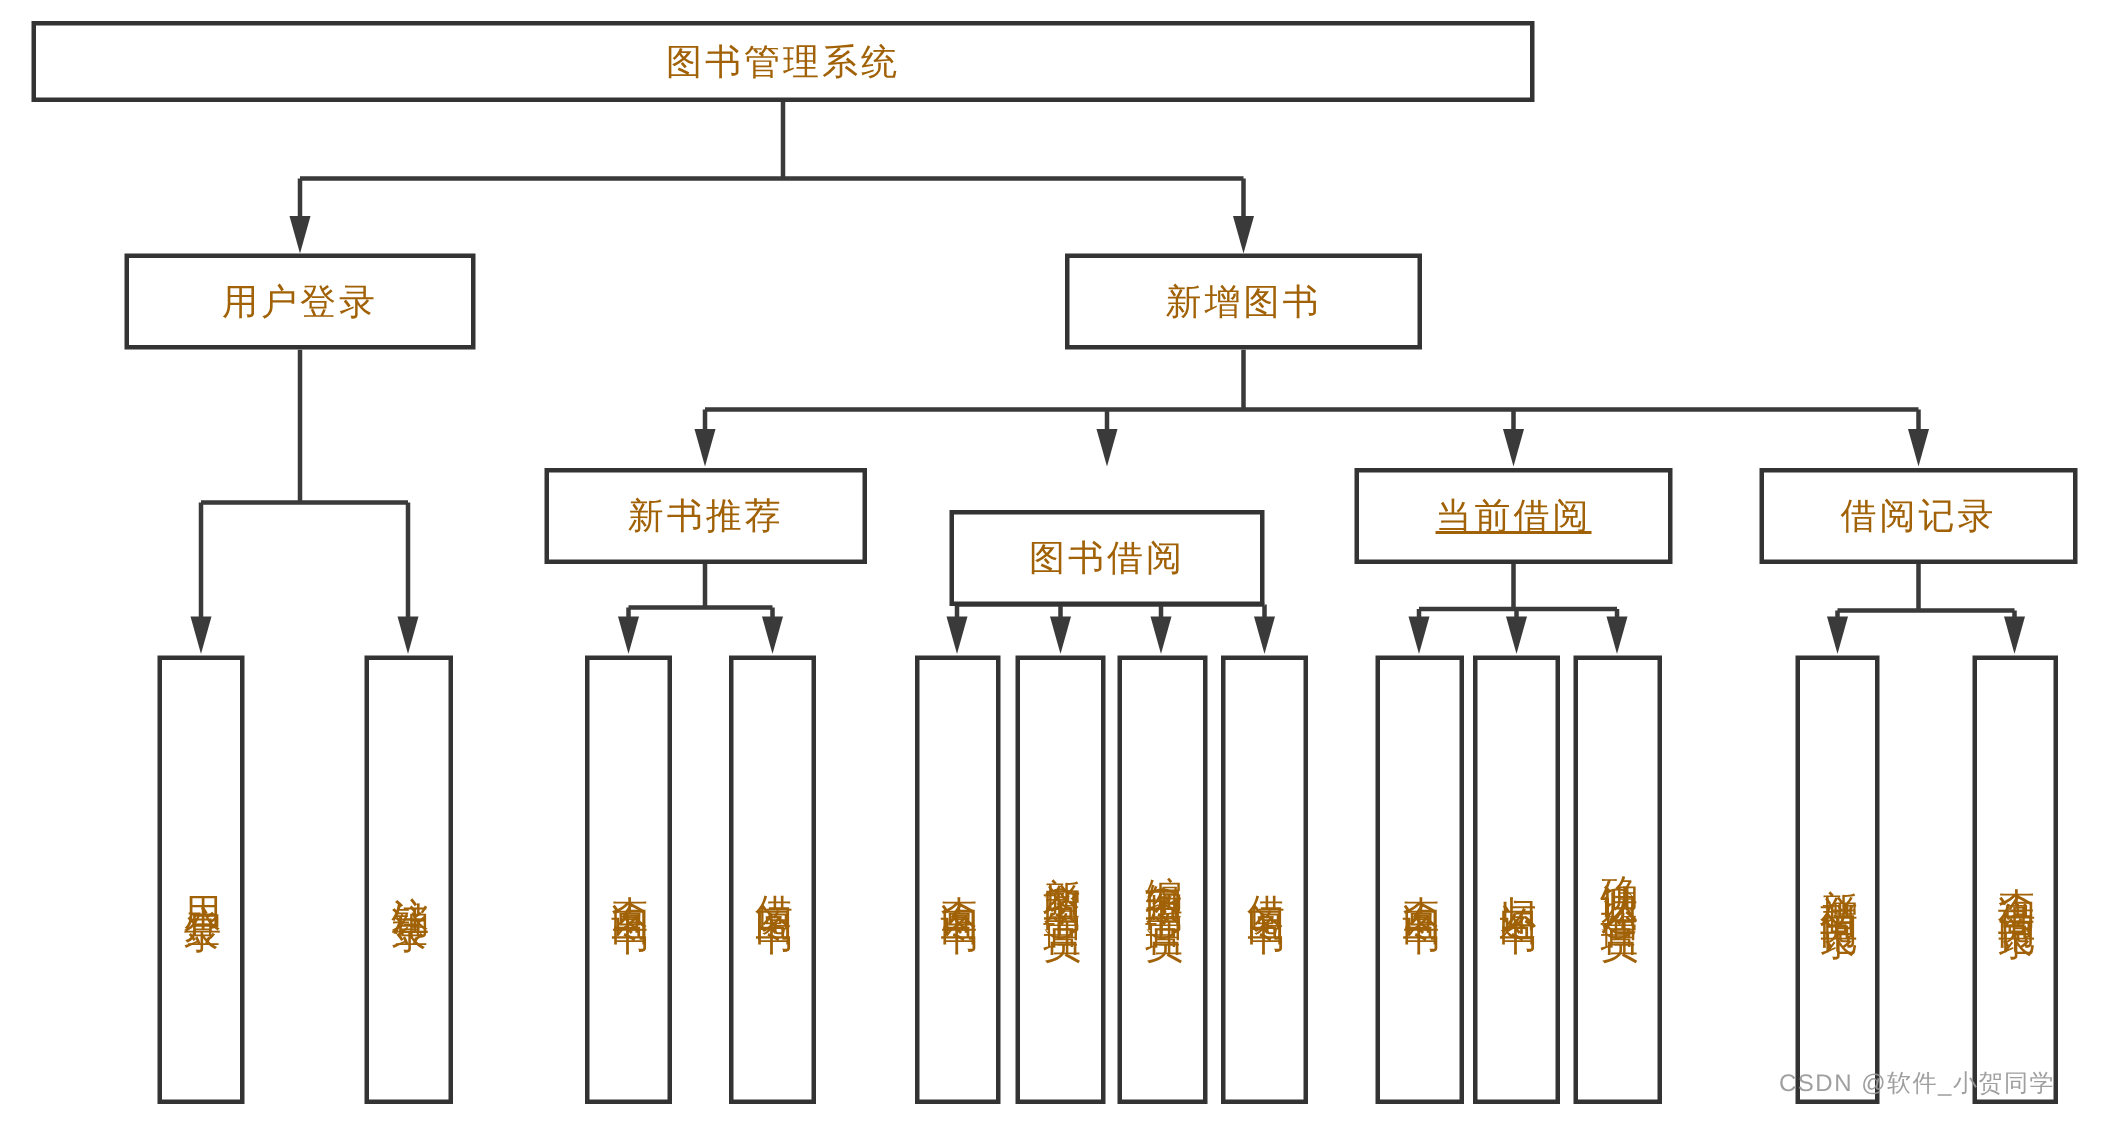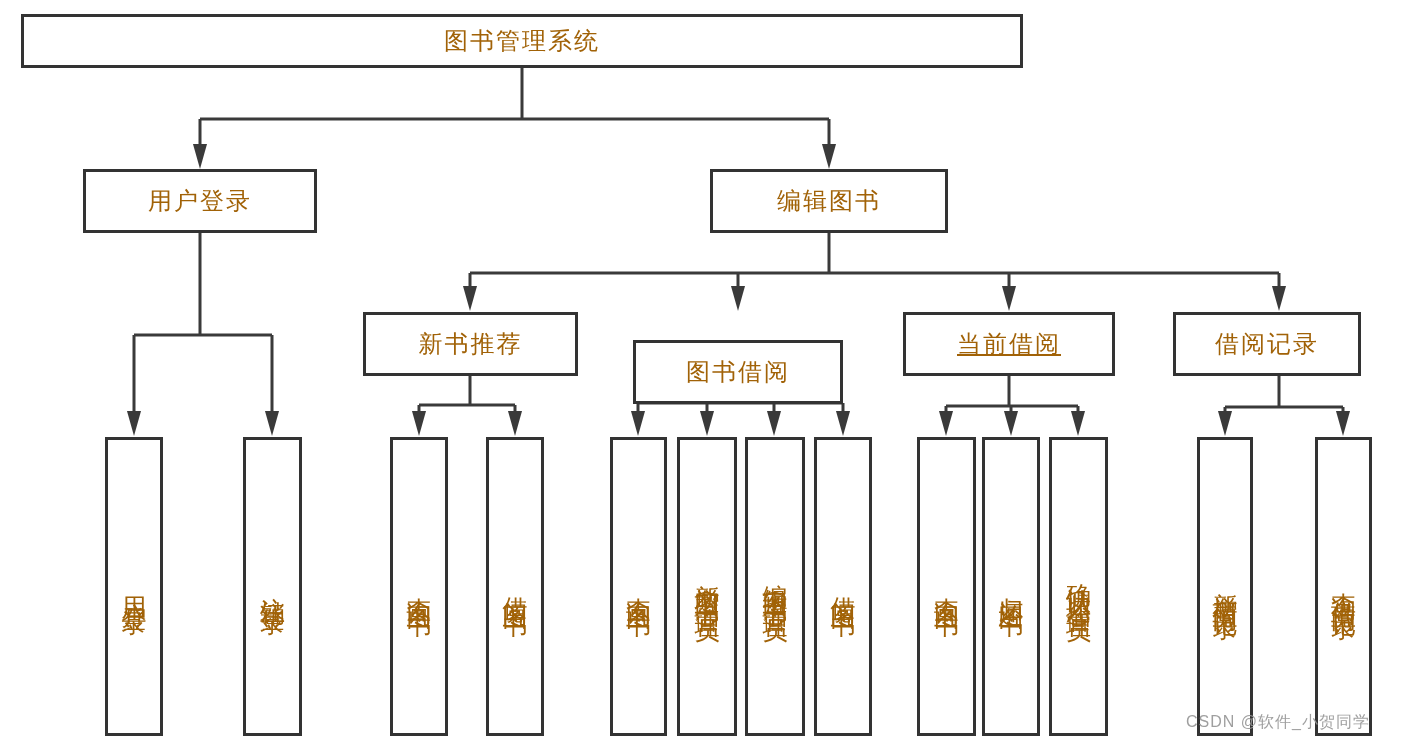--- a/index.html
+++ b/index.html
@@ -30,21 +30,21 @@
     letter-spacing:5px;
     line-height:1;
   }
   
   .n-root  { left:21px;  top:14px;  width:1002px; height:54px; }
   .n-l2-0  { left:83px;  top:169px; width:234px;  height:64px; }
   .n-l2-1  { left:710px; top:169px; width:238px;  height:64px; }
   .n-l3-0  { left:363px; top:312px; width:215px;  height:64px; }
   .n-l3-1  { left:633px; top:312px; width:210px;  height:64px;margin-top:28px; }
   .n-l3-2  { left:903px; top:312px; width:212px;  height:64px;text-decoration:underline; }
-  .n-l3-3  { left:1173px;top:312px; width:188px;  height:64px;font-family:Liberation Serif, serif; }
+  .n-l3-3  { left:1173px;top:312px; width:212px;  height:64px;font-family:Liberation Serif, serif; }
   
   .leaf { top:437px; height:299px; }
   .n-lf-0  { left:105px;  width:58px; }
   .n-lf-1  { left:243px;  width:59px; }
   .n-lf-2  { left:390px;  width:58px; }
   .n-lf-3  { left:486px;  width:58px; }
   .n-lf-4  { left:610px;  width:57px; }
   .n-lf-5  { left:677px;  width:60px; }
   .n-lf-6  { left:745px;  width:60px; }
   .n-lf-7  { left:814px;  width:58px; }
@@ -102,21 +102,21 @@
   </svg>
 
   <div class="node h-node n-root">
     <span>图书管理系统</span>
   </div>
 
   <div class="node h-node n-l2-0">
     <span>用户登录</span>
   </div>
   <div class="node h-node n-l2-1">
-    <span>编辑图书</span>
+    <span>新增图书</span>
   </div>
 
   <div class="node h-node n-l3-0">
     <span>新书推荐</span>
   </div>
   <div class="node h-node n-l3-1">
     <span>图书借阅</span>
   </div>
   <div class="node h-node n-l3-2">
     <span>当前借阅</span>

